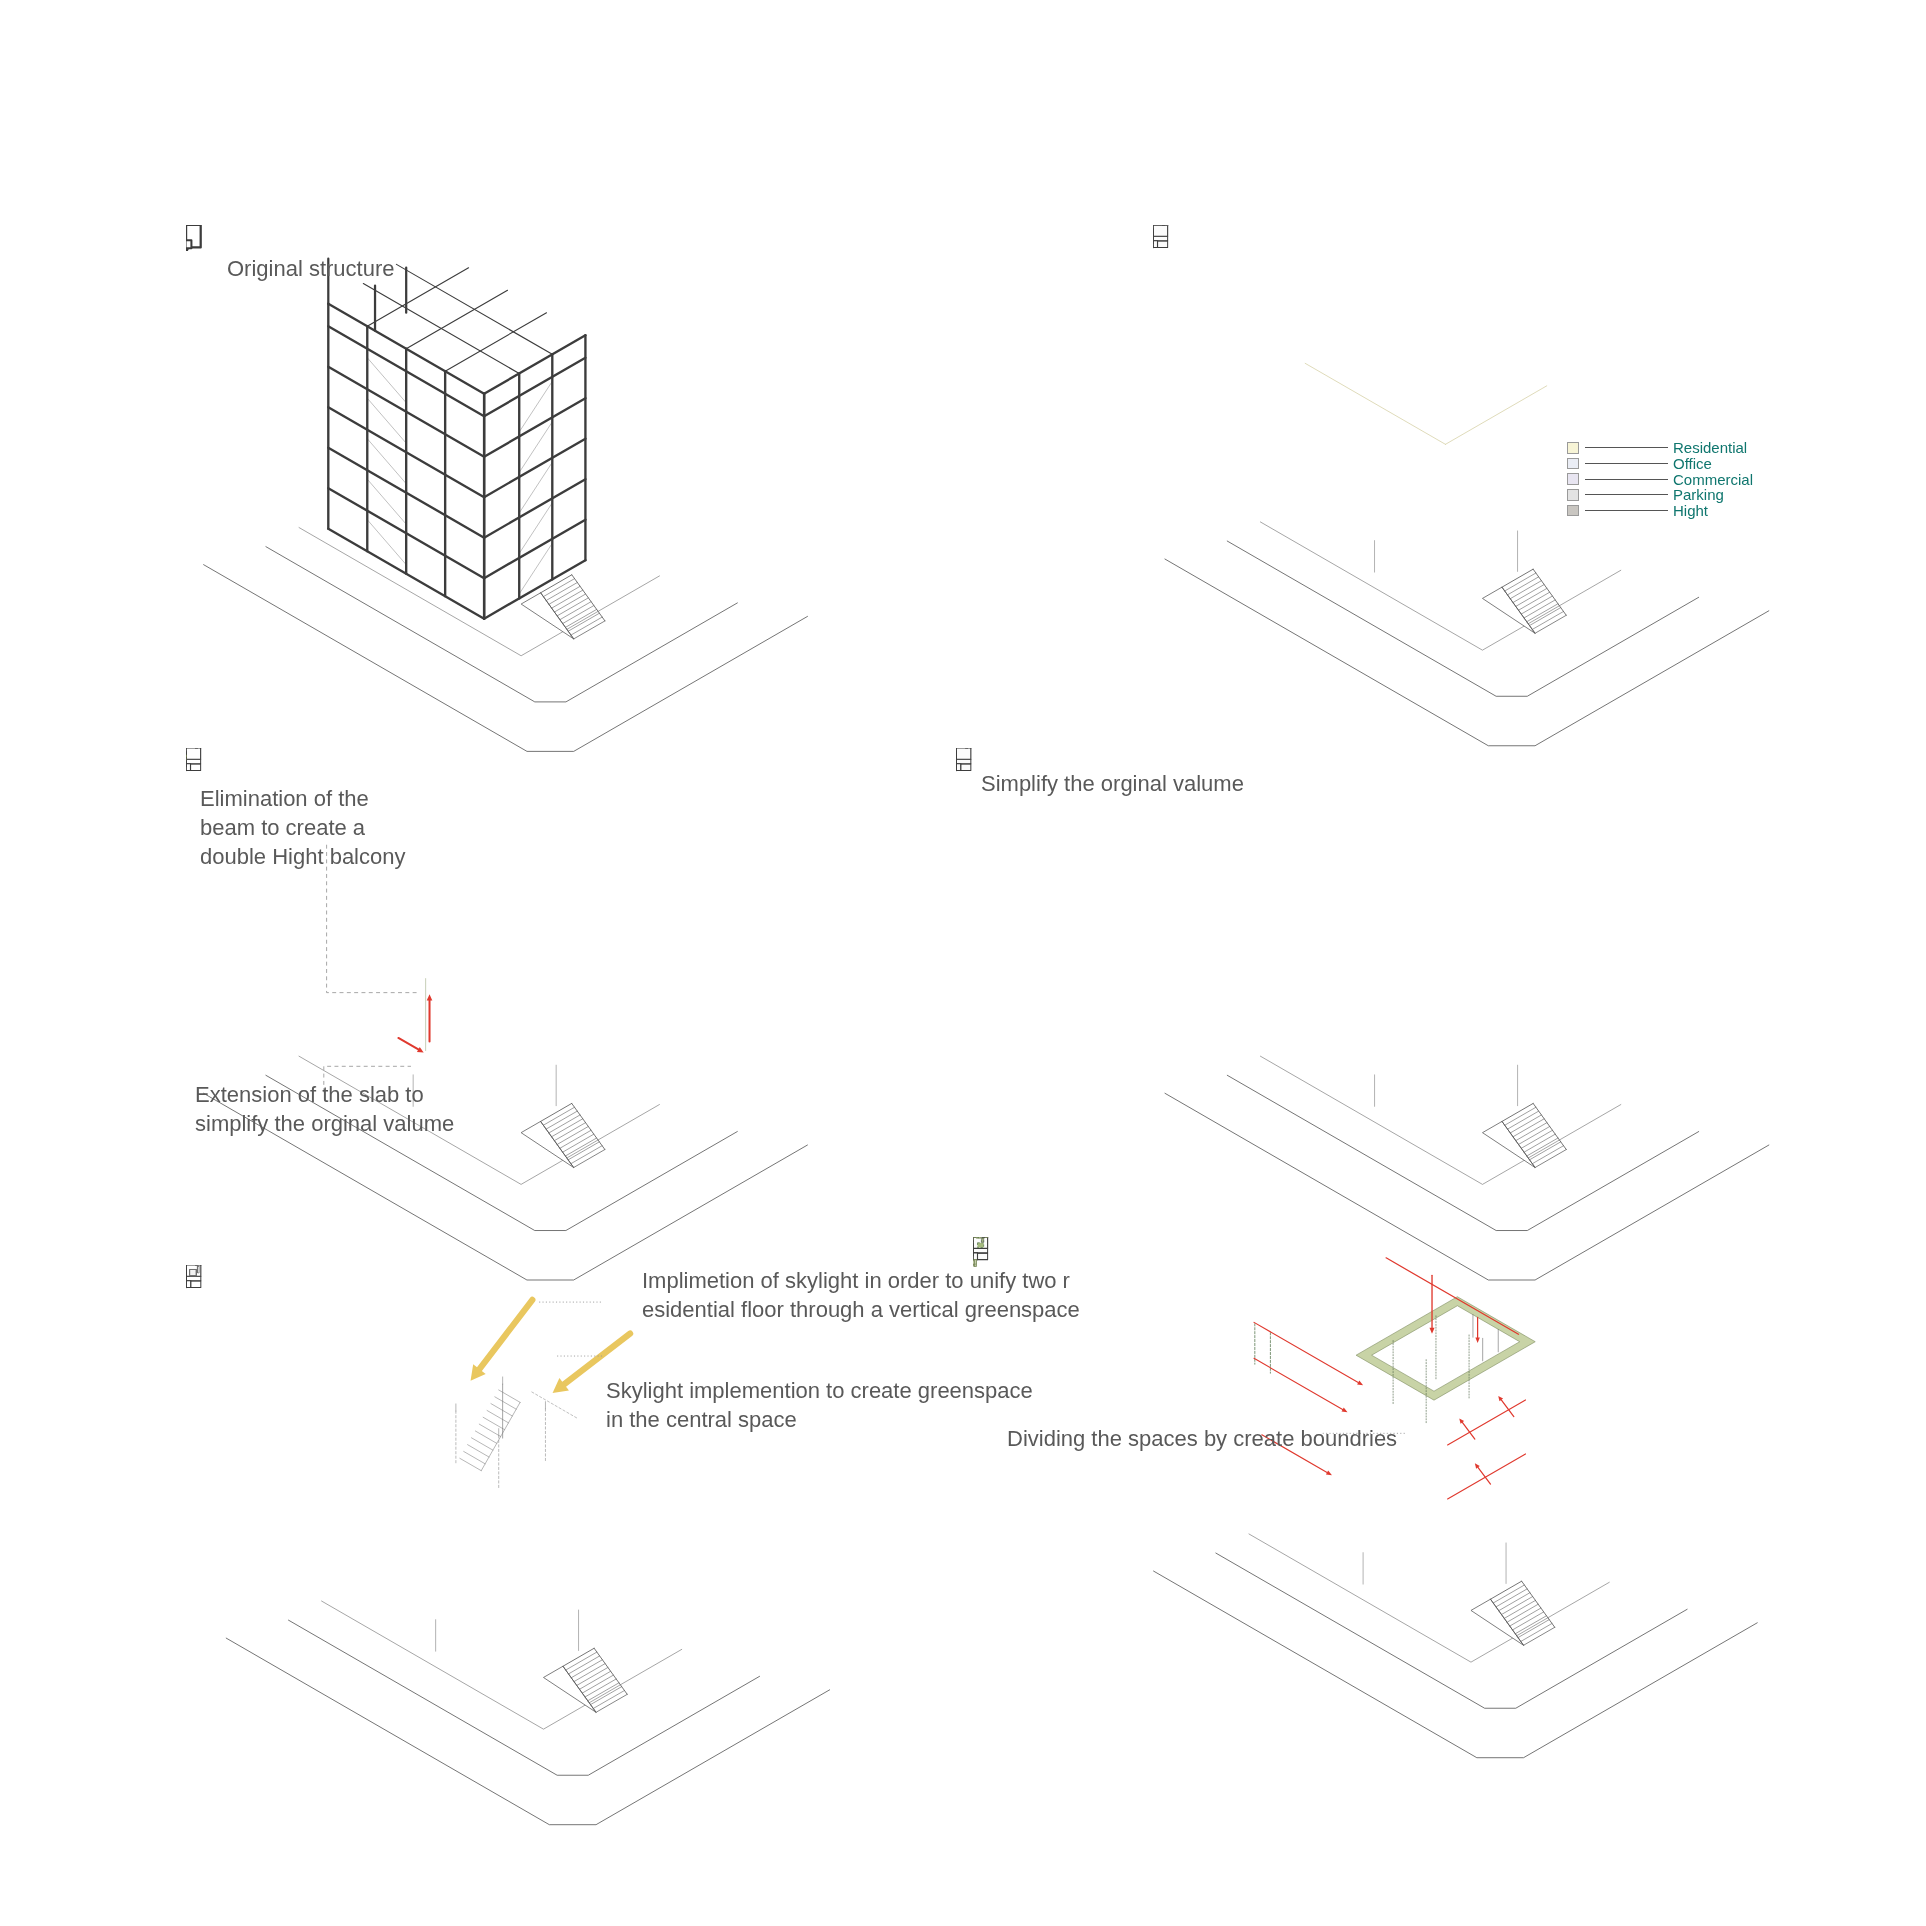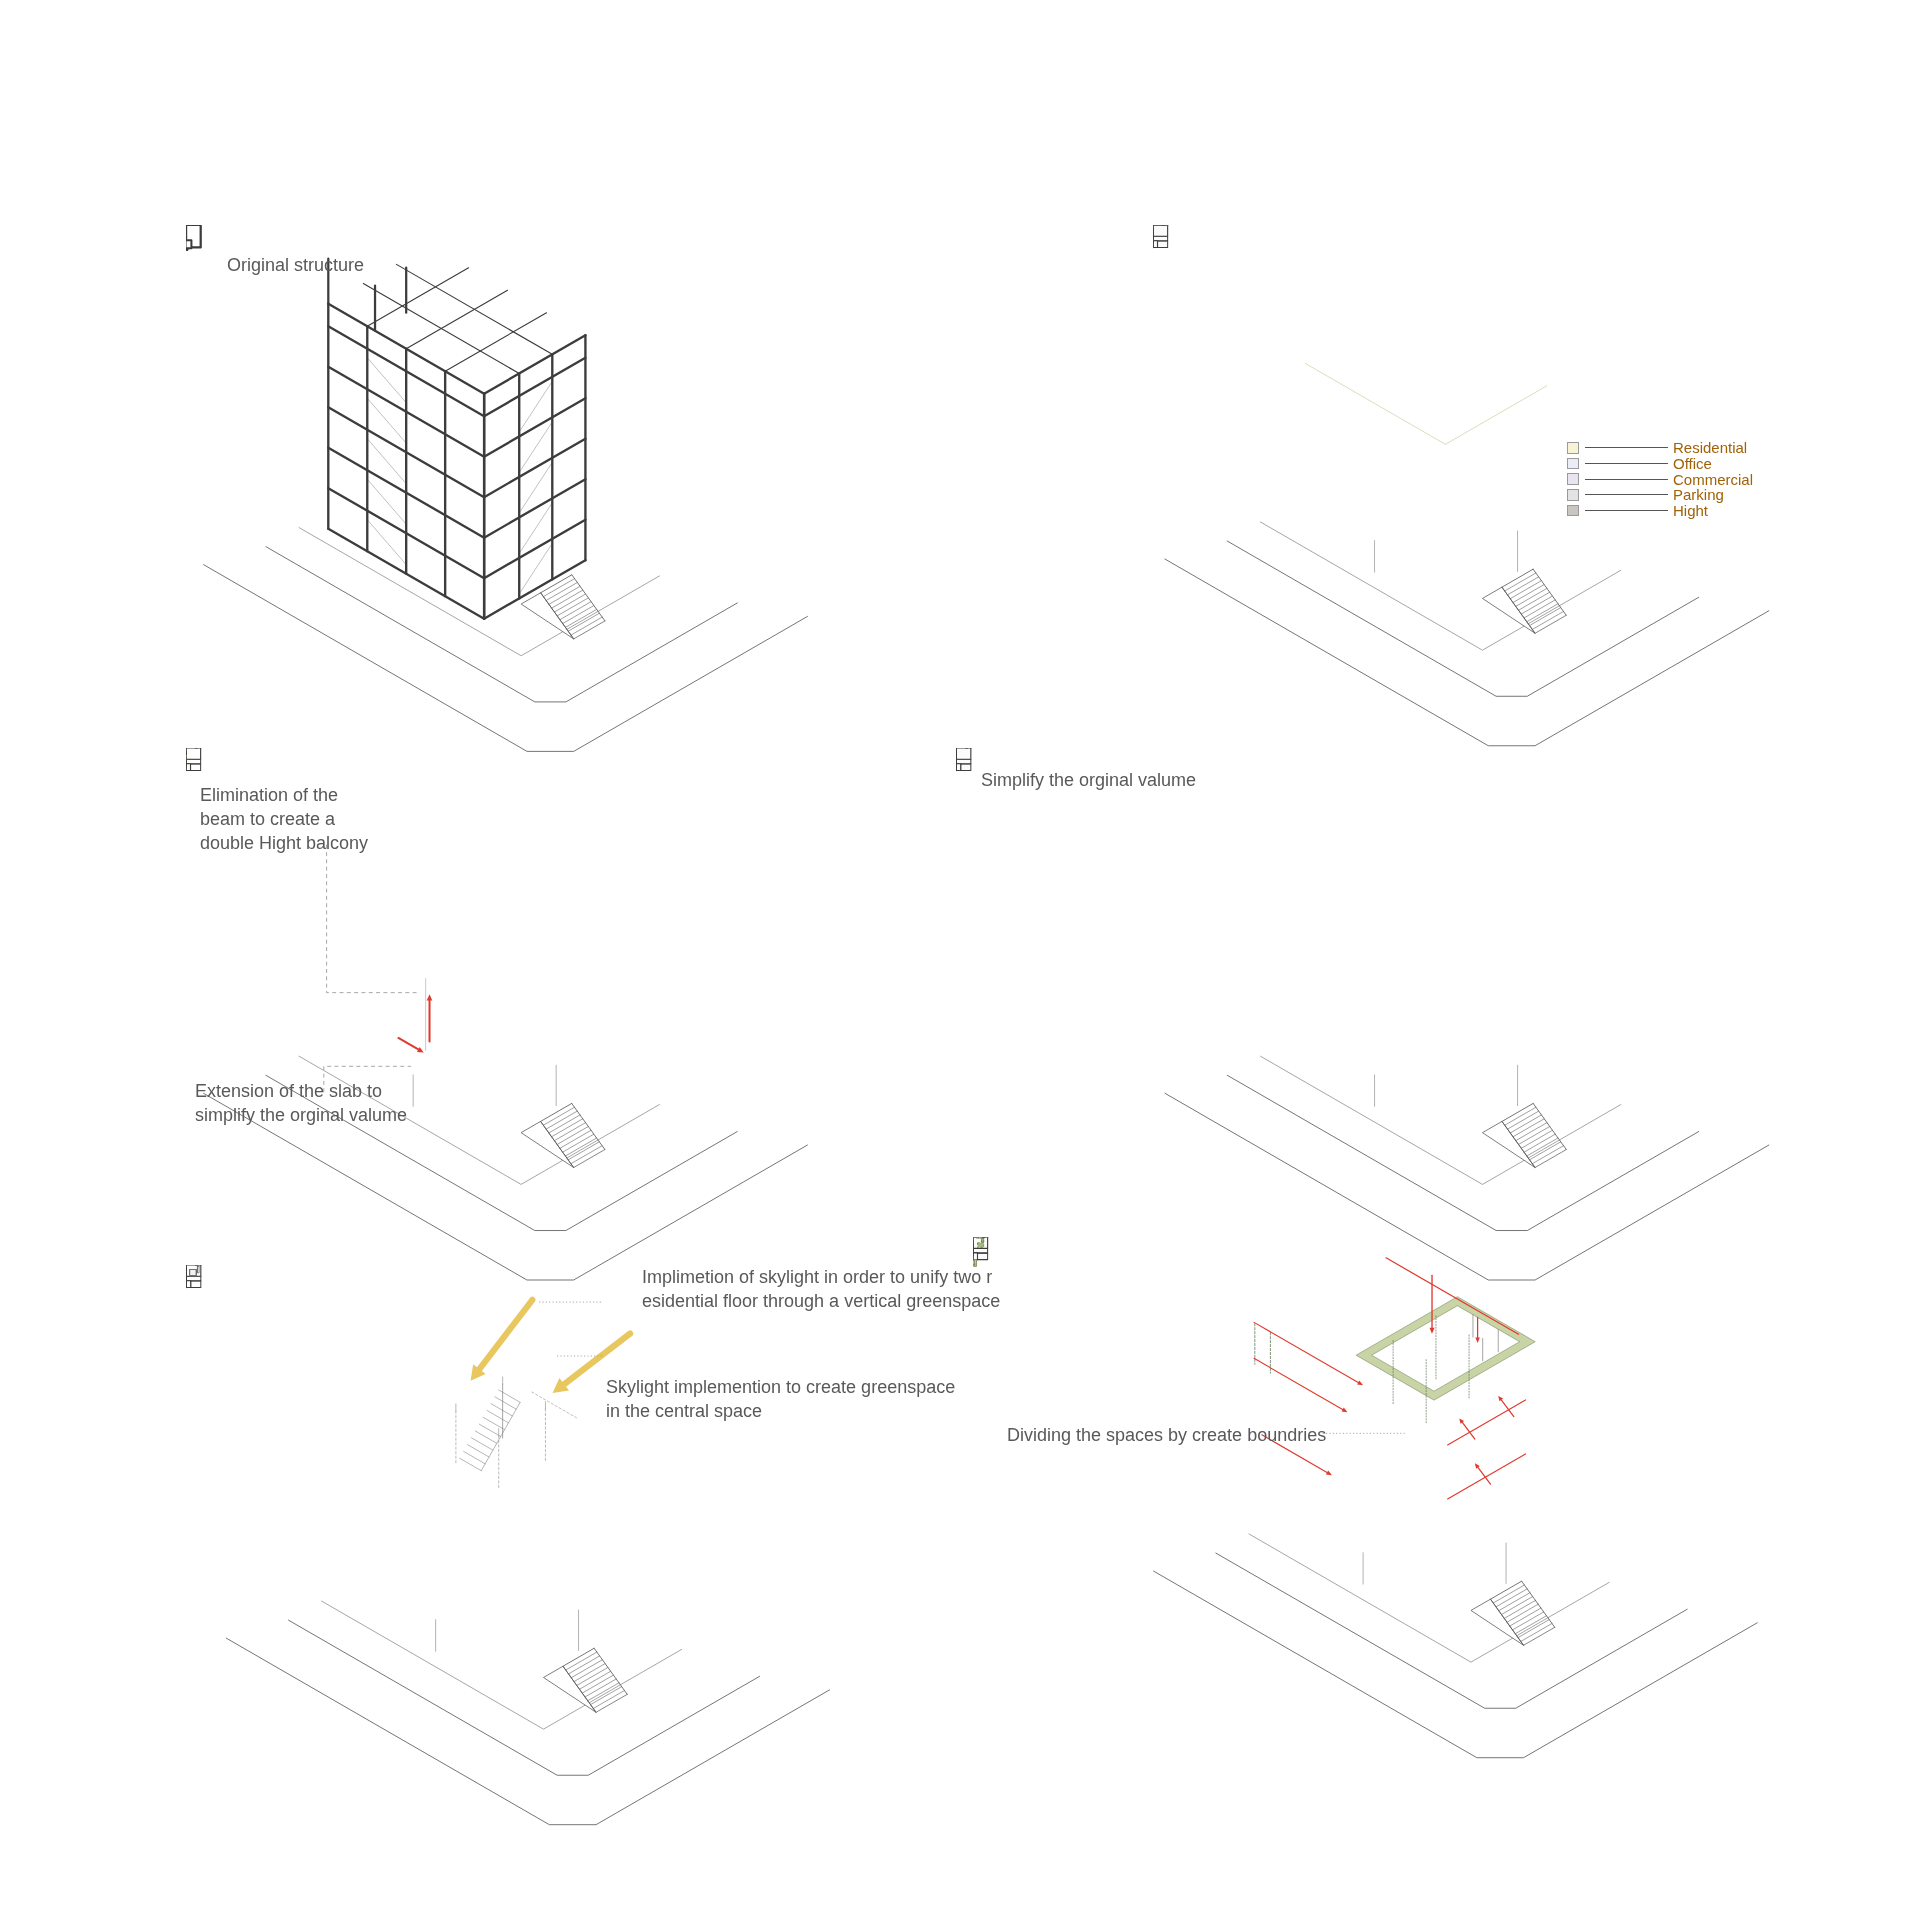--- a/index.html
+++ b/index.html
@@ -1,26 +1,26 @@
 <!DOCTYPE html>
 <html style="font-size:9px"><head>
 <meta charset="utf-8">
 <style>
   html,body{margin:0;padding:0;background:#ffffff;}
   #canvas{position:relative;width:1926px;height:1926px;background:#ffffff;overflow:hidden;
           font-family:"Liberation Sans",sans-serif;}
   .cell{position:absolute;}
   .cell svg{display:block;}
-  .lbl{position:absolute;color:#595959;font-size:18px;line-height:1.32;white-space:pre-line;
+  .lbl{position:absolute;color:#595959;font-size:22px;line-height:1.32;white-space:pre-line;
        font-family:"Liberation Sans",sans-serif;}
   #legend{position:absolute;left:1567px;top:440px;}
   .lg-row{display:flex;align-items:center;height:15.7px;}
   .lg-swatch{width:11.8px;height:11.8px;border:0.8px solid #9a9a9a;box-sizing:border-box;flex:0 0 auto;}
   .lg-line{width:83px;border-top:1.1px solid #555;margin:0 4.5px 0 6.7px;flex:0 0 auto;}
-  .lg-label{color:#a16207;font-size:15px;line-height:1;}
+  .lg-label{color:#0f766e;font-size:15px;line-height:1;}
 </style>
 </head>
 <body>
 
 <div id="canvas">
 
   <div class="cell" style="left:186px;top:225px;">
     <svg id="svg-tl" width="675" height="568" viewBox="0 0 1200 1010">
         <g id="g-tl">
           <g>

